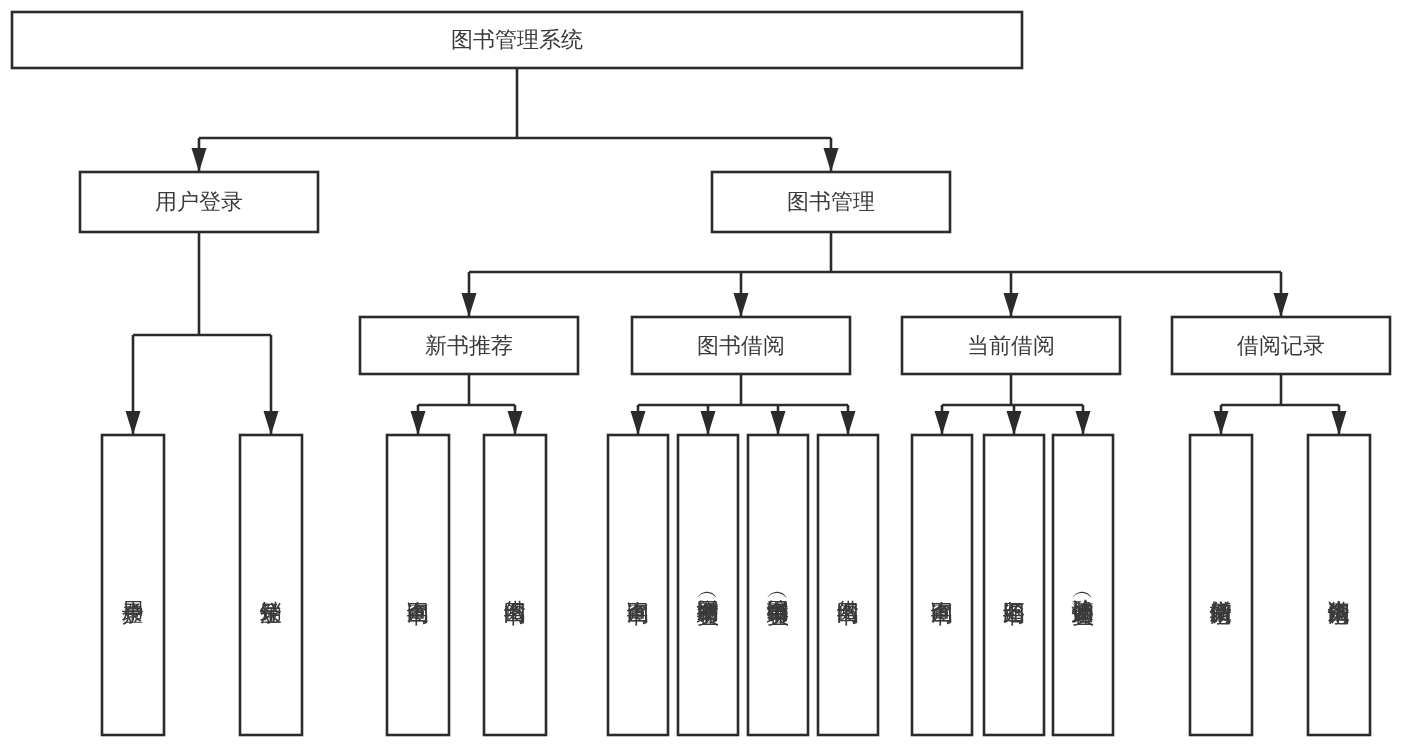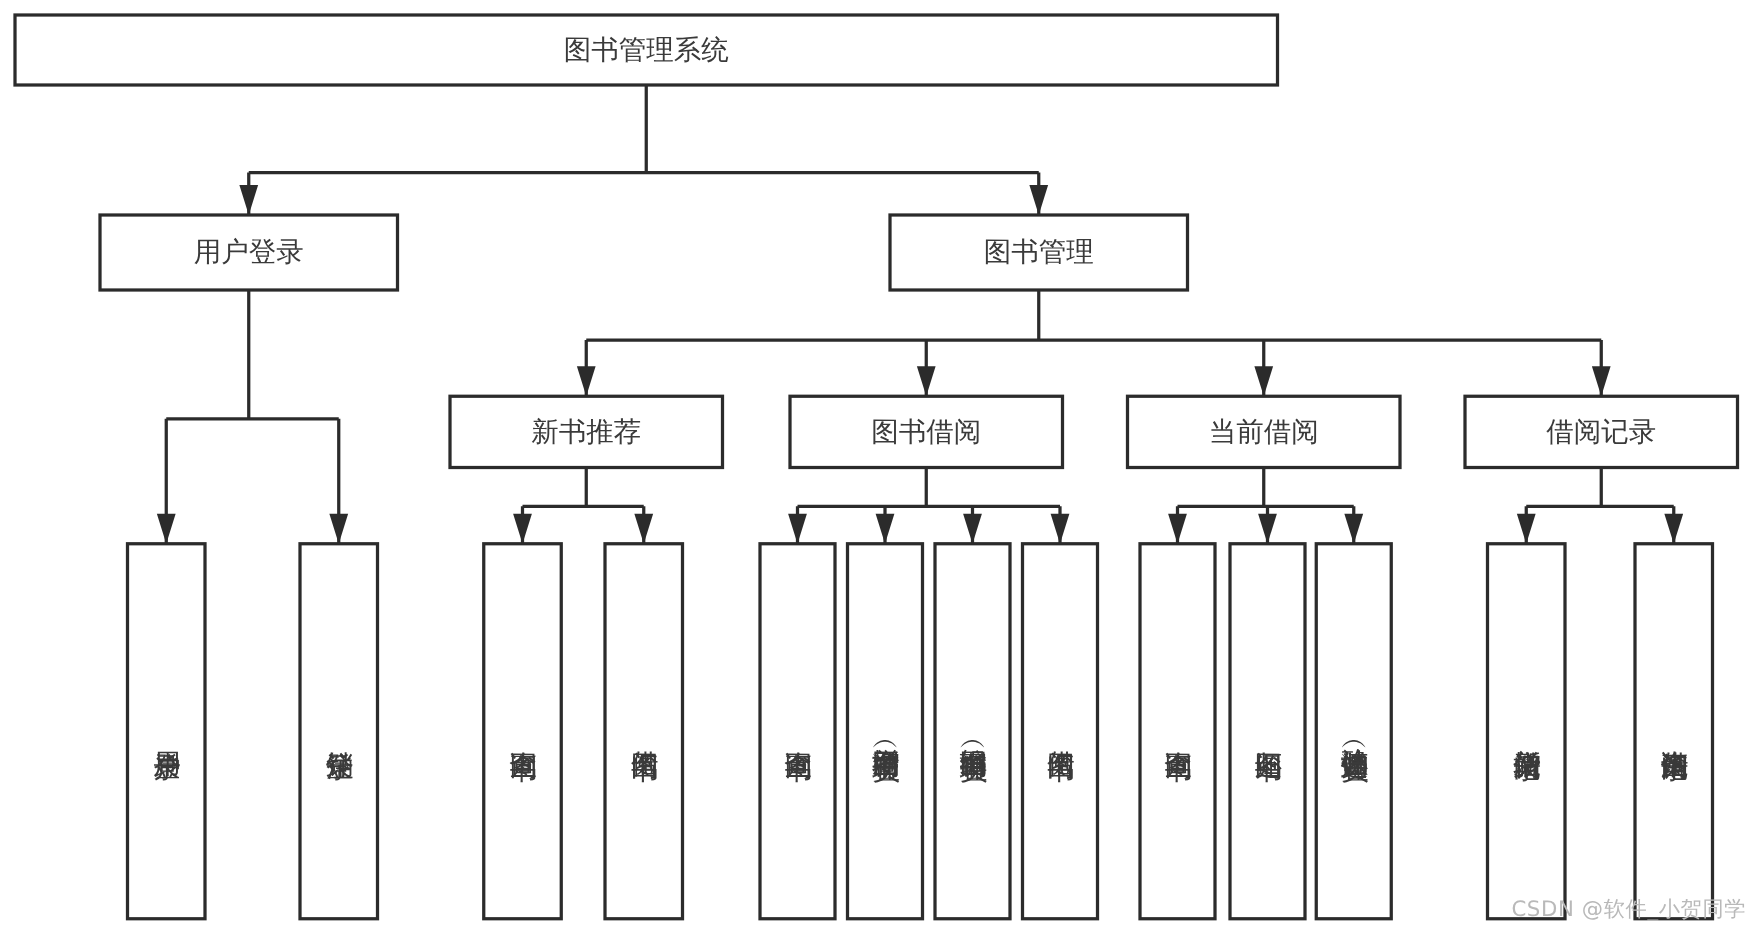--- a/index.html
+++ b/index.html
@@ -241,15 +241,14 @@
         <span class="vlabel">确认归还（管理员）</span>
       </div>
       <div class="vlabel-wrap" style="left: 1190px; top: 435px; width: 62px; height: 300px;">
         <span class="vlabel">新增借阅记录</span>
       </div>
       <div class="vlabel-wrap" style="left: 1308px; top: 435px; width: 62px; height: 300px;">
         <span class="vlabel">查询借阅记录</span>
       </div>
     </div>
 
-  <div class="watermark">CSDN @软件_小贺同学</div>
 
 </div>
 
 </body></html>

